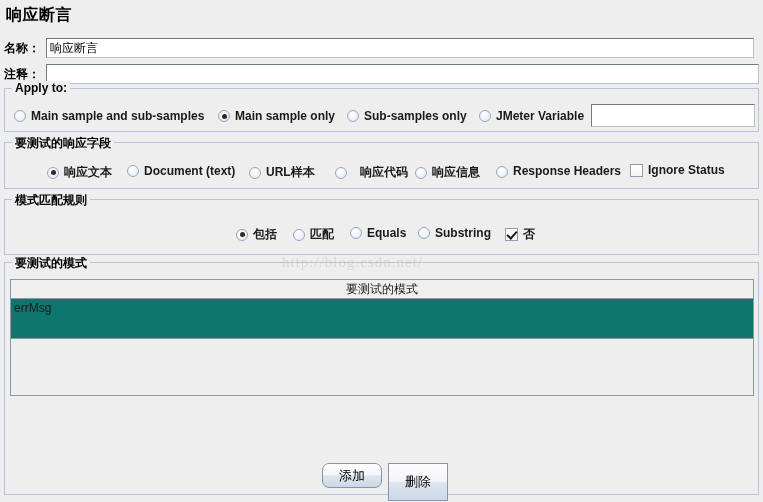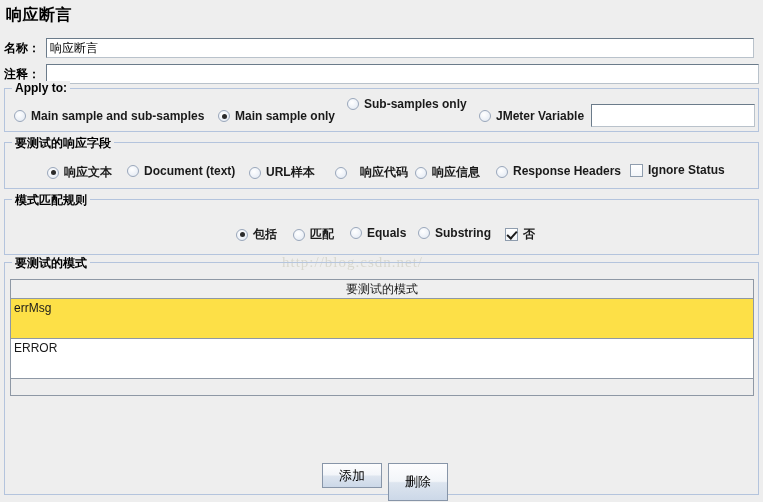--- a/index.html
+++ b/index.html
@@ -94,21 +94,21 @@
     display: flex; align-items: center; justify-content: center;
     font-size: 12px; font-weight: normal; color: #1a1a1a;
   }
   .table-body { position: relative; }
   .trow {
     border-bottom: 1px solid #8e98a5;
     padding: 2px 0 0 3px;
     font-size: 12px; color: #1a1a1a;
     overflow: hidden;
   }
-  .trow.selected { background: #fde047; }
+  .trow.selected { background: #0f766e; }
   .trow.plain { background: #ffffff; }
   .table-filler { background: #eeeeee; }
 
   
   .btn {
     position: absolute;
     background: linear-gradient(#fdfdfe 0%, #f2f5f9 48%, #dde5ef 52%, #ccd8e8 100%);
     border: 1px solid #8795a8;
     font-family: "Liberation Sans", sans-serif;
     font-size: 13px; font-weight: normal; color: #000;
@@ -147,21 +147,21 @@
     <div class="opt" style="position:absolute; left:9px; top:20px;">
       <span class="radio"></span>
       <span class="opt-label">Main sample and sub-samples</span>
     </div>
 
     <div class="opt" style="position:absolute; left:213px; top:20px;">
       <span class="radio sel"></span>
       <span class="opt-label">Main sample only</span>
     </div>
 
-    <div class="opt" style="position:absolute; left:342px; top:8px;">
+    <div class="opt" style="position:absolute; left:342px; top:20px;">
       <span class="radio"></span>
       <span class="opt-label">Sub-samples only</span>
     </div>
 
     <div class="opt" style="position:absolute; left:474px; top:20px;">
       <span class="radio"></span>
       <span class="opt-label">JMeter Variable</span>
     </div>
 
     <input class="text-input" style="position: absolute; left: 586px; top: 15px; width: 164px; height: 23px;" value="">
@@ -239,24 +239,21 @@
 
   <div class="group" style="left:4px; top:262px; width:755px; height:233px;">
     <span class="group-title">要测试的模式</span>
 
     <div class="table-frame" style="left:5px; top:16px; width:744px; height:117px; position:absolute;">
       <div class="table-header">要测试的模式</div>
       <div class="table-body">
         <div class="trow selected" style="height:40px;">
           <span>errMsg</span>
         </div>
-        <div class="trow plain" style="height:40px;">
-          <span>ERROR</span>
-        </div>
         <div class="table-filler" style="height:17px;"></div>
       </div>
     </div>
 
-    <div class="btn" style="left:317px; top:200px; width:60px; height:25px;">添加</div>
+    <div class="btn" style="left:317px; top:200px; width:60px; height:25px;border-radius:7px;">添加</div>
     <div class="btn" style="left:383px; top:200px; width:60px; height:38px;">删除</div>
   </div>
 
 </div>
 
 </body></html>

